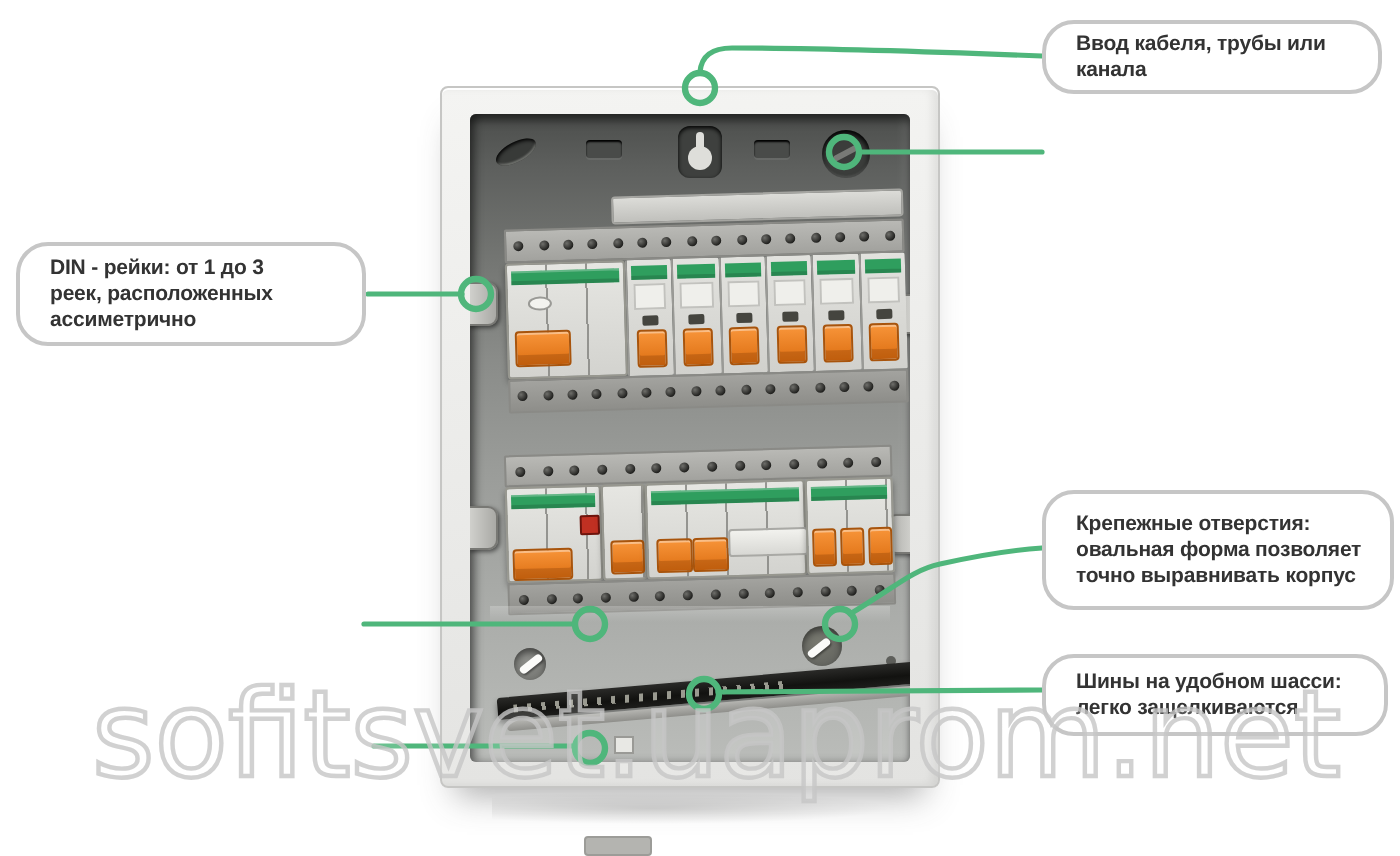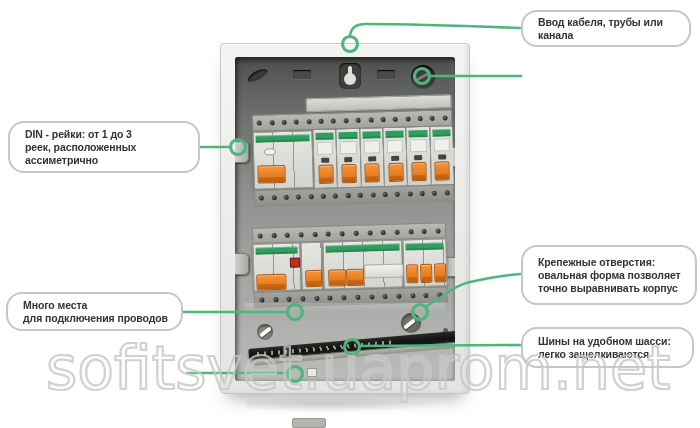--- a/index.html
+++ b/index.html
@@ -288,28 +288,24 @@
     <circle cx="295" cy="312" r="7.5"></circle>
     <circle cx="420" cy="312" r="7.5"></circle>
     <circle cx="352" cy="347" r="7.5"></circle>
     <circle cx="295" cy="374" r="7.5"></circle>
   </svg>
 
   <div class="bubble" style="left:521px;top:10px;width:170px;height:37px">
     <span>Ввод кабеля, трубы или
 канала</span>
   </div>
-  <div class="bubble" style="left:8px;top:121px;width:192px;height:52px">
+  <div class="bubble" style="left:8px;top:121px;width:175px;height:52px">
     <span>DIN - рейки: от 1 до 3
 реек, расположенных
 ассиметрично</span>
-  </div>
-  <div class="bubble" style="left:6px;top:292px;width:177px;height:39px">
-    <span>Много места
-для подключения проводов</span>
   </div>
   <div class="bubble" style="left:521px;top:327px;width:173px;height:41px">
     <span>Шины на удобном шасси:
 легко защелкиваются</span>
   </div>
   <div class="bubble" style="left:521px;top:245px;width:176px;height:60px">
     <span>Крепежные отверстия:
 овальная форма позволяет
 точно выравнивать корпус</span>
   </div>

